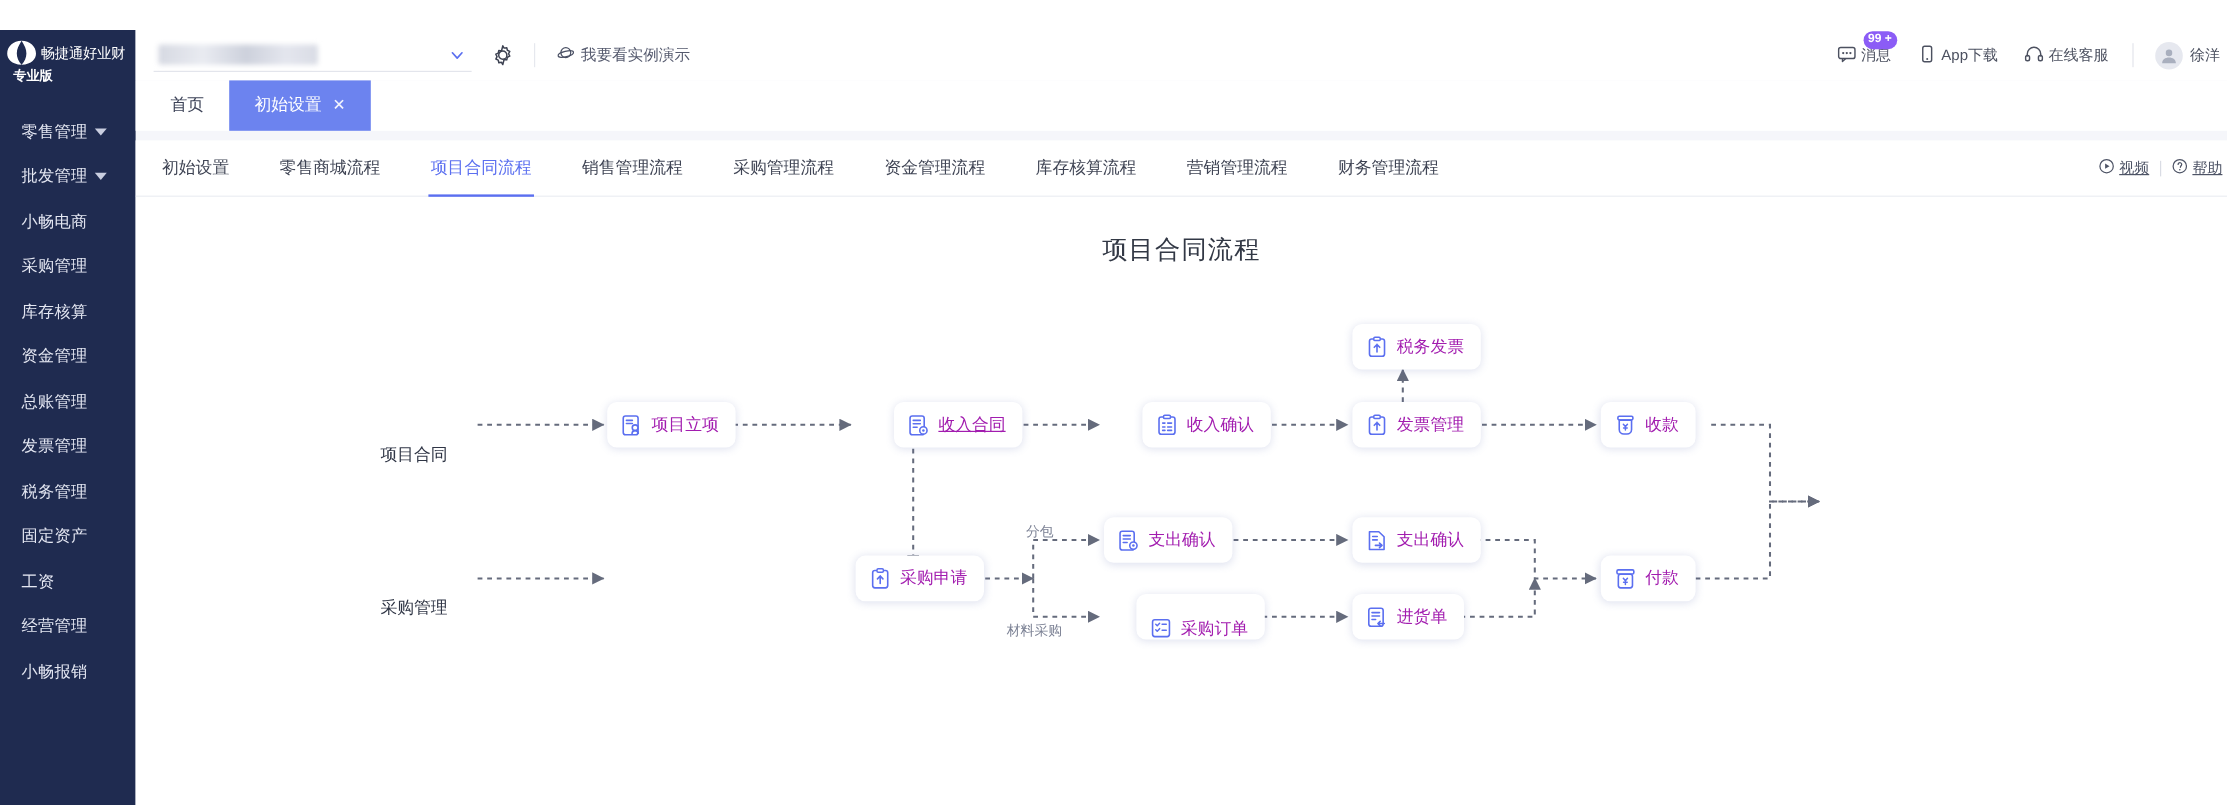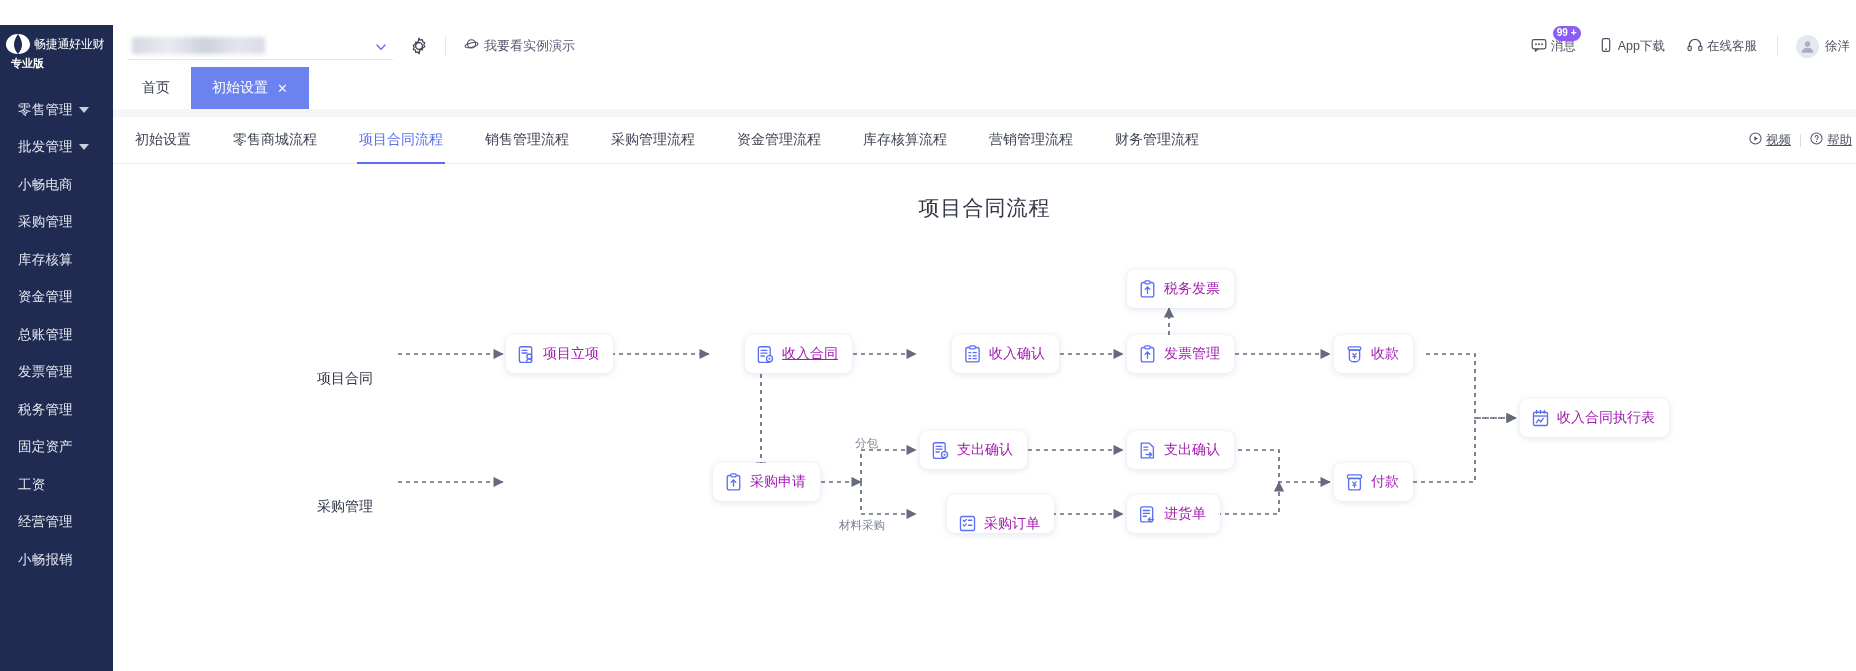--- a/index.html
+++ b/index.html
@@ -474,31 +474,20 @@
         <span class="ic">
           <svg width="19" height="19" viewBox="0 0 20 20">
             <rect x="3.4" y="2" width="13.2" height="3.2" rx="1.2" fill="none" stroke="#5b6ff0" stroke-width="1.4"></rect>
             <path d="M4.6 5.4h10.8v8.2a4 4 0 01-4 4H8.6a4 4 0 01-4-4z" fill="none" stroke="#5b6ff0" stroke-width="1.4"></path>
             <path d="M8.2 9l1.8 2 1.8-2M10 11v3M8.4 12.3h3.2" stroke="#5b6ff0" stroke-width="1.3" stroke-linecap="round" fill="none"></path>
           </svg>
         </span>
         <span>收款</span>
       </div>
 
-      <div class="node" style="left:1407px; top:177px;">
-        <span class="ic">
-          <svg width="19" height="19" viewBox="0 0 20 20">
-            <rect x="2.6" y="3.4" width="14.8" height="14" rx="2" fill="none" stroke="#5b6ff0" stroke-width="1.4"></rect>
-            <path d="M2.6 7.4h14.8" stroke="#5b6ff0" stroke-width="1.4"></path>
-            <path d="M6 1.6v3M10 1.6v3M14 1.6v3" stroke="#5b6ff0" stroke-width="1.4" stroke-linecap="round"></path>
-            <path d="M5.6 14.4l2.4-3.2 2.2 2.2 2.6-3.4" fill="none" stroke="#5b6ff0" stroke-width="1.4" stroke-linecap="round" stroke-linejoin="round"></path>
-          </svg>
-        </span>
-        <span>收入合同执行表</span>
-      </div>
 
       <div class="node" style="left:600px; top:241px;">
         <span class="ic">
           <svg width="19" height="19" viewBox="0 0 20 20">
             <rect x="3.4" y="2.6" width="13.2" height="15.2" rx="2" fill="none" stroke="#5b6ff0" stroke-width="1.4"></rect>
             <rect x="7.2" y="1" width="5.6" height="3" rx="1" fill="#fff" stroke="#5b6ff0" stroke-width="1.3"></rect>
             <path d="M10 14V7.4M10 7.4L7.6 9.9M10 7.4l2.4 2.5" fill="none" stroke="#5b6ff0" stroke-width="1.4" stroke-linecap="round" stroke-linejoin="round"></path>
           </svg>
         </span>
         <span>采购申请</span>

